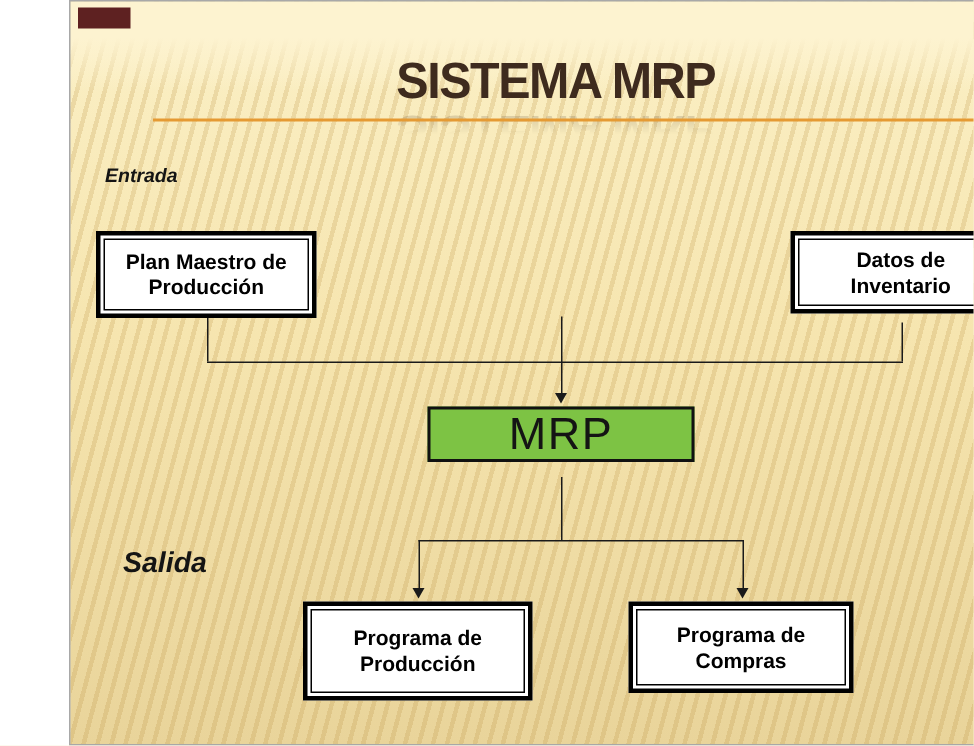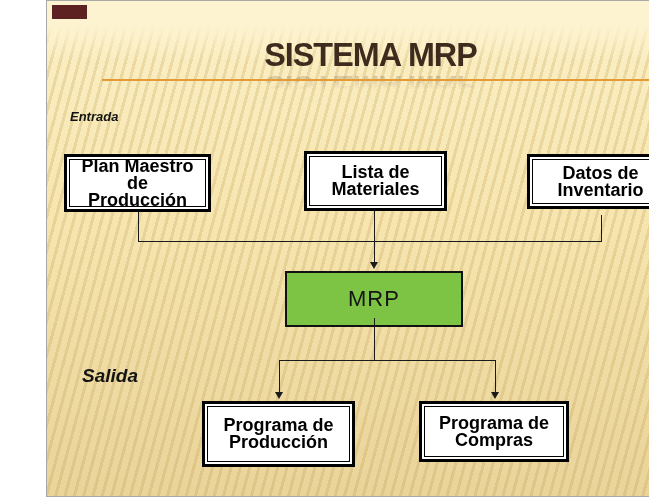--- a/index.html
+++ b/index.html
@@ -53,34 +53,34 @@
   .label-entrada{left:23px;top:108px;font-size:13px;}
   .label-salida{left:35px;top:364px;font-size:19px;}
   .dbox{
     position:absolute;box-sizing:border-box;
     background:#ffffff;border:3px solid #000000;padding:2px;
   }
   .dbox-inner{
     box-sizing:border-box;width:100%;height:100%;
     border:1px solid #000000;
     display:flex;flex-direction:column;align-items:center;justify-content:center;
-    font-weight:bold;font-size:18px;line-height:17px;
+    font-weight:bold;font-size:14px;line-height:17px;
     color:#000000;text-align:center;
   }
   .box-input-1{left:17px;top:153px;width:147px;height:58px;}
   .box-input-2{left:257px;top:150px;width:143px;height:60px;}
   .box-input-3{left:480px;top:153px;width:147px;height:55px;}
   .box-output-1{left:155px;top:400px;width:153px;height:66px;}
   .box-output-2{left:372px;top:400px;width:150px;height:61px;}
   .mrp-box{
-    position:absolute;left:238px;top:270px;width:178px;height:56px;
+    position:absolute;left:238px;top:270px;width:178px;height:37px;
     box-sizing:border-box;
     background:#7dc344;border:2px solid #111111;
     display:flex;align-items:center;justify-content:center;
-    font-size:22px;font-weight:400;letter-spacing:1px;color:#141414;
+    font-size:30px;font-weight:400;letter-spacing:1px;color:#141414;
   }
   .cline{position:absolute;background:#1a1a1a;}
   .l-in-left-v {left:91px;top:211px;width:1px;height:29px;}
   .l-in-right-v{left:554px;top:214px;width:1px;height:26px;}
   .l-in-h     {left:91px;top:240px;width:464px;height:1px;}
   .l-in-mid-v {left:327px;top:210px;width:1px;height:52px;}
   .l-mrp-down {left:327px;top:317px;width:1px;height:42px;}
   .l-fork-h   {left:232px;top:359px;width:217px;height:1px;}
   .l-out-left-v {left:232px;top:359px;width:1px;height:33px;}
   .l-out-right-v{left:448px;top:359px;width:1px;height:33px;}
@@ -110,26 +110,20 @@
   <div class="section-label label-entrada">Entrada</div>
   <div class="section-label label-salida">Salida</div>
 
   <div class="dbox box-input-1">
     <div class="dbox-inner">
       <span>Plan Maestro de</span>
       <span>Producción</span>
     </div>
   </div>
 
-  <div class="dbox box-input-2">
-    <div class="dbox-inner">
-      <span>Lista de</span>
-      <span>Materiales</span>
-    </div>
-  </div>
 
   <div class="dbox box-input-3">
     <div class="dbox-inner">
       <span>Datos de</span>
       <span>Inventario</span>
     </div>
   </div>
 
   <div class="cline l-in-left-v"></div>
   <div class="cline l-in-right-v"></div>

